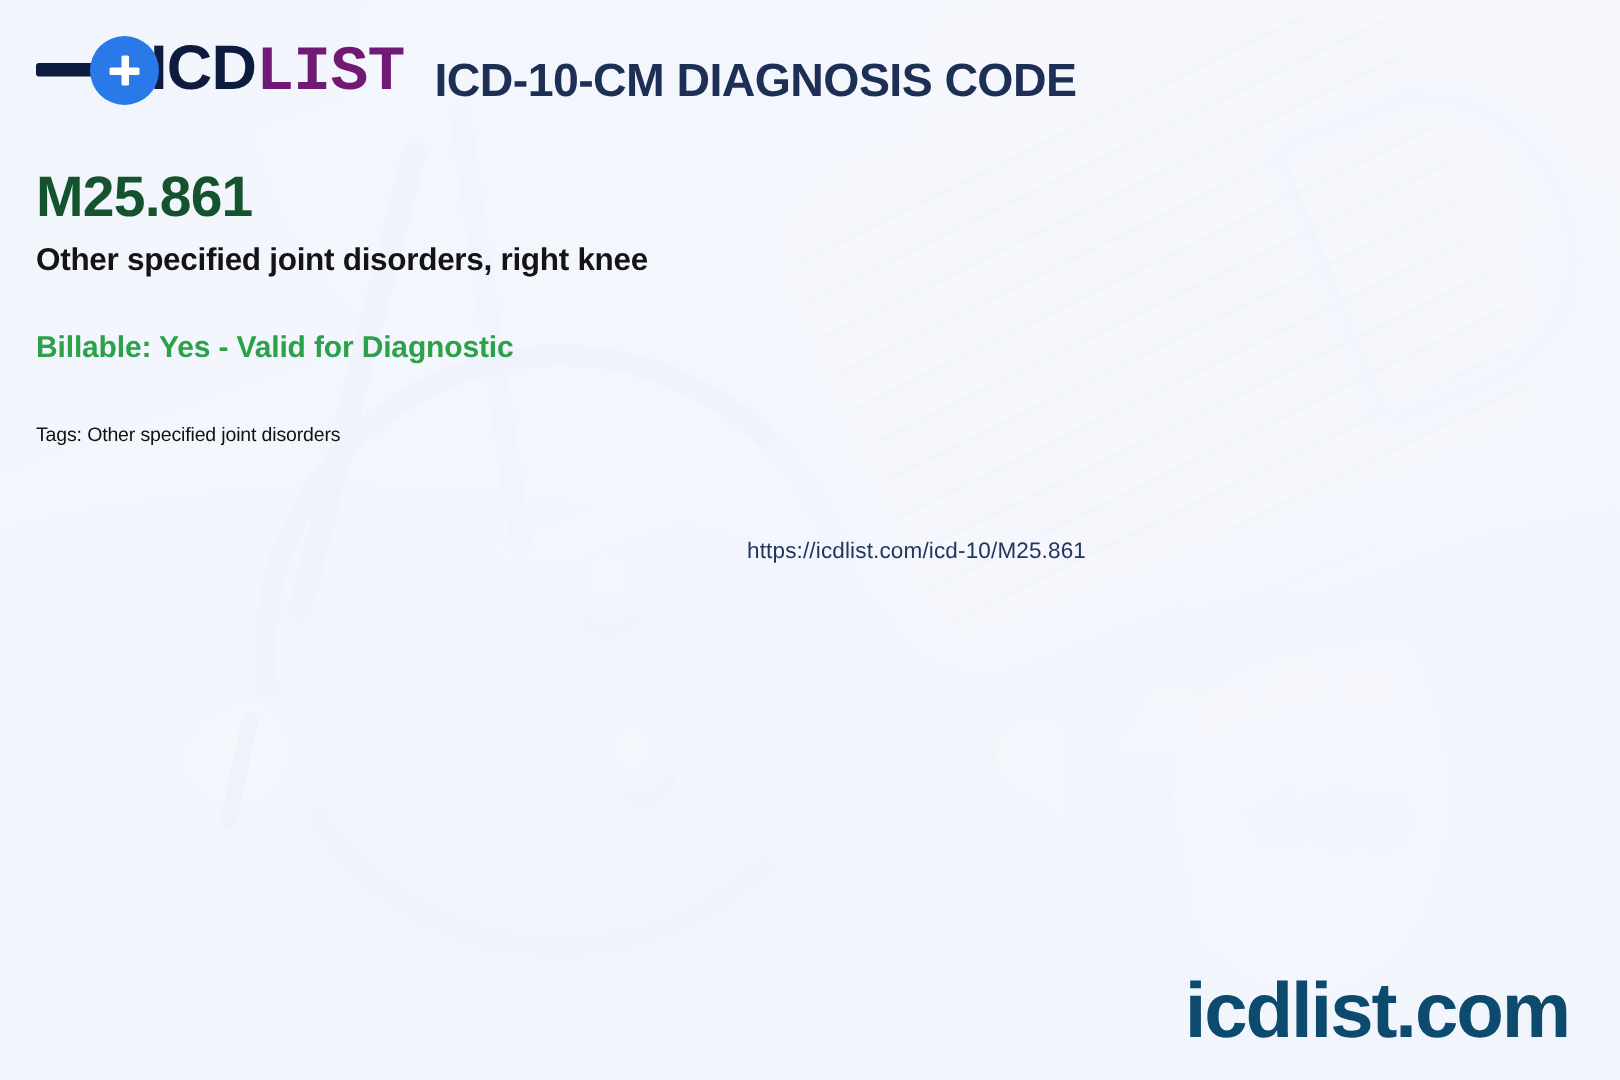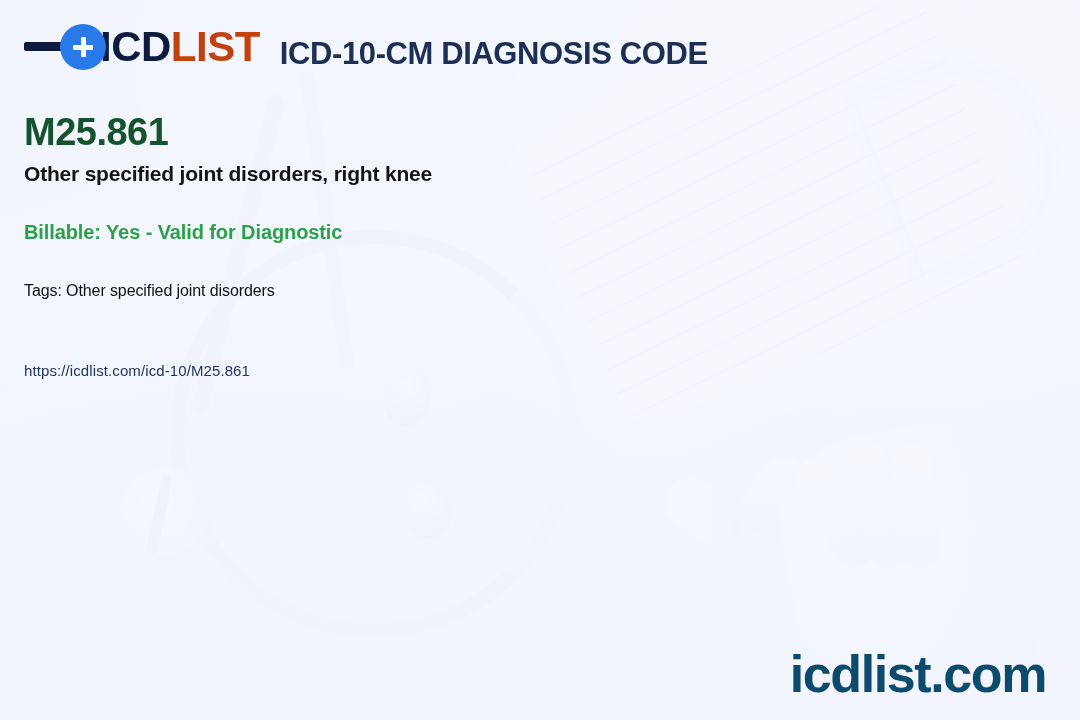--- a/index.html
+++ b/index.html
@@ -220,21 +220,21 @@
     left: 20.5px; top: 13.5px; width: 5px; height: 20px;
   }
   .logo-word {
     font-size: 42px;
     font-weight: bold;
     letter-spacing: -0.5px;
     line-height: 1;
     margin-left: -6px;
   }
   .logo-word .w-icd  { color: #0d1b3e; }
-  .logo-word .w-list { color: #c2410c; }
+  .logo-word .w-list { color: #701a75; font-family: Liberation Mono, monospace; }
 
   .header-title {
     font-size: 31px;
     font-weight: bold;
     color: #1d2f55;
     letter-spacing: -0.4px;
     line-height: 1;
     padding-bottom: 2px;
     margin-top: 16px;
   }
@@ -270,31 +270,32 @@
   }
   .drg {
     margin-top: 40px;
     font-size: 20px;
     font-weight: normal;
     color: #111111;
     letter-spacing: -0.1px;
   }
   .tags {
     margin-top: 38px;
-    font-size: 16px;
+    font-size: 13px;
     font-weight: normal;
     color: #111111;
     letter-spacing: -0.1px;
   }
   .url {
     margin-top: 62px;
     font-size: 15px;
     font-weight: normal;
     color: #22365e;
     letter-spacing: 0.1px;
+    text-align: right;
   }
 
   
   .footer-brand {
     position: absolute;
     right: 34px;
     bottom: 20px;
     font-size: 52px;
     font-weight: bold;
     color: #0c4a6e;

